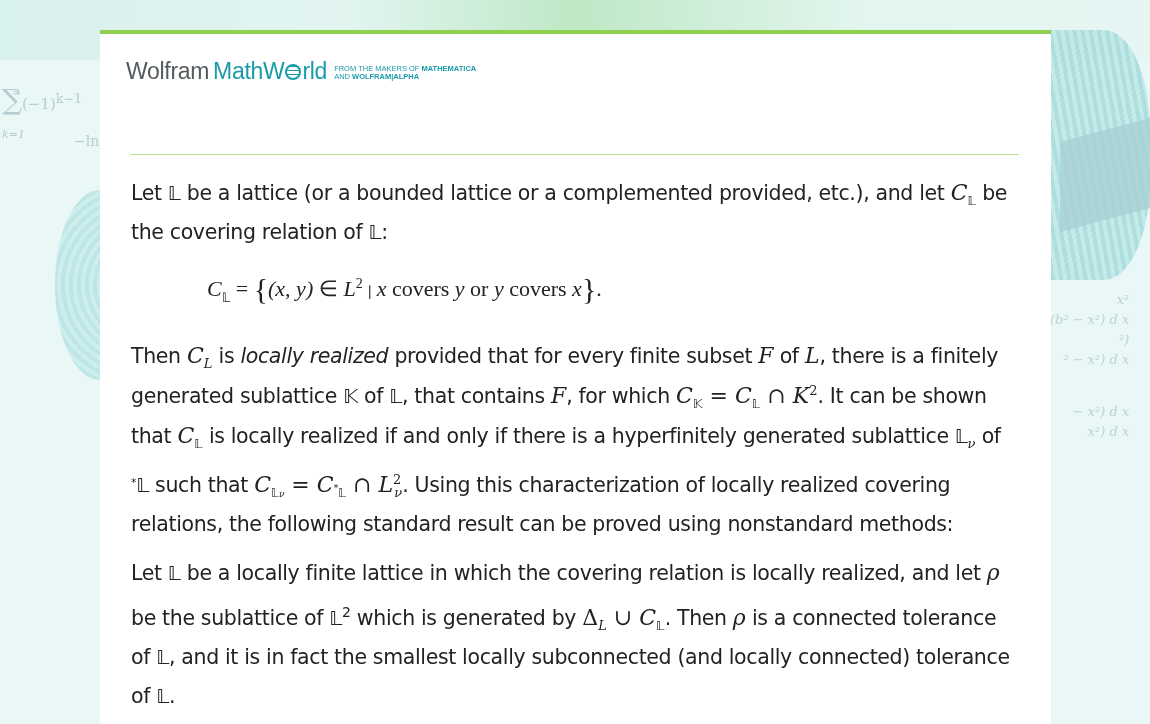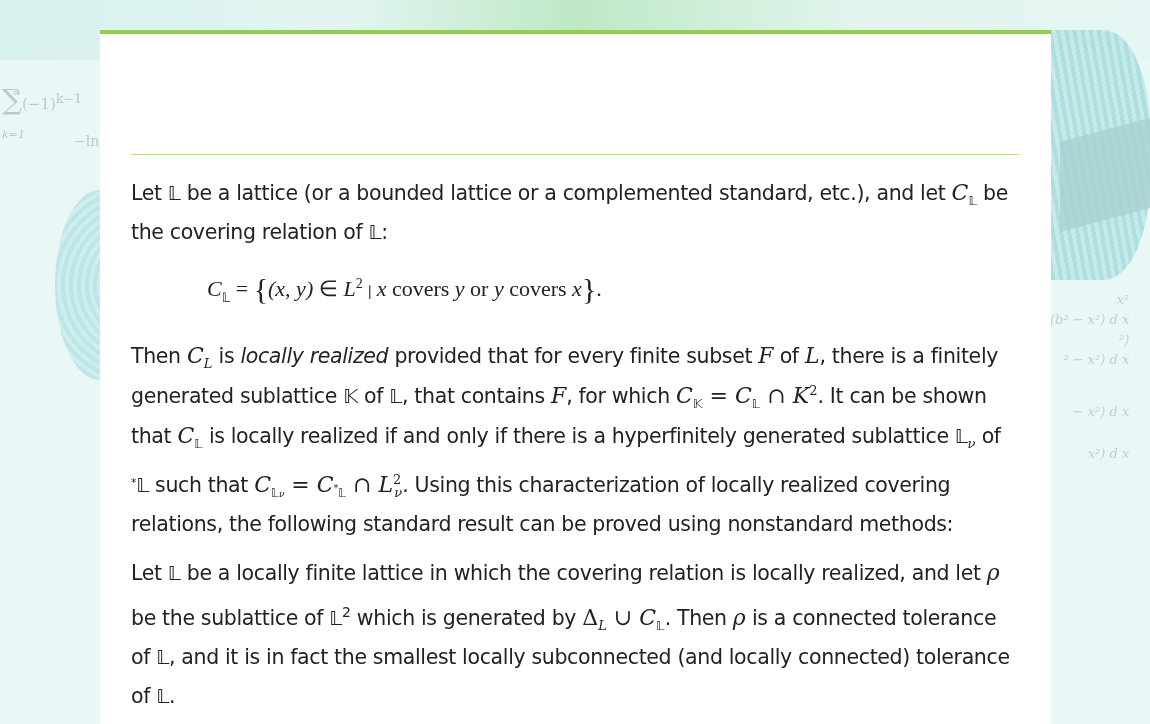--- a/index.html
+++ b/index.html
@@ -100,29 +100,37 @@
 </div>
 <div class="bg-left-shape"></div>
 <div class="bg-right-shape1"></div>
 <div class="bg-right-shape2"></div>
 <div class="bg-right-formula">
   <div>x²</div>
   <div>(b² − x²)  d x</div>
   <div>²)</div>
   <div>² − x²)  d x</div>
   <div style="margin-top:32px">− x²)  d x</div>
-  <div style="margin-top:22px">x²)  d x</div>
+  <div style="">x²)  d x</div>
 </div>
 
 <div class="card">
+  <div class="brand">
+    <span class="brand-wolfram">Wolfram</span>
+    <span class="brand-mathworld"><span>MathW</span><span class="globe"></span><span>rld</span></span>
+    <span class="brand-tag">
+      <span>FROM THE MAKERS OF </span><b>MATHEMATICA</b><br>
+      <span>AND </span><b>WOLFRAM|ALPHA</b>
+    </span>
+  </div>
 
   <div class="title-rule"></div>
 
   <div class="content">
-    <p><span>Let </span><span class="bb">𝕃</span><span> be a lattice (or a bounded lattice or a complemented standard, etc.), and let </span><span class="m"><span>C</span><sub class="bb">𝕃</sub></span><span> be the covering relation of </span><span class="bb">𝕃</span><span>:</span></p>
+    <p><span>Let </span><span class="bb">𝕃</span><span> be a lattice (or a bounded lattice or a complemented provided, etc.), and let </span><span class="m"><span>C</span><sub class="bb">𝕃</sub></span><span> be the covering relation of </span><span class="bb">𝕃</span><span>:</span></p>
 
     <div class="equation">
       <i>C</i><sub style="font-size:13px">𝕃</sub><span> = </span><span class="brace">{</span><i>(x, y)</i><span> ∈ </span><i>L</i><sup style="font-size:14px">2</sup><span style="font-size:14px"> ∣ </span><i>x</i><span> covers </span><i>y</i><span> or </span><i>y</i><span> covers </span><i>x</i><span class="brace">}</span><span>.</span>
     </div>
 
     <p><span>Then </span><span class="m"><span>C</span><sub>L</sub></span><span> is </span><em>locally realized</em><span> provided that for every finite subset </span><span class="m">F</span><span> of </span><span class="m">L</span><span>, there is a finitely generated sublattice </span><span class="bb">𝕂</span><span> of </span><span class="bb">𝕃</span><span>, that contains </span><span class="m">F</span><span>, for which </span><span class="m"><span>C</span><sub class="bb">𝕂</sub><span class="up"> = </span><span>C</span><sub class="bb">𝕃</sub><span class="up"> ∩ </span><span>K</span><sup class="up">2</sup></span><span>. It can be shown that </span><span class="m"><span>C</span><sub class="bb">𝕃</sub></span><span> is locally realized if and only if there is a hyperfinitely generated sublattice </span><span class="bb">𝕃</span><sub class="m" style="font-size:13px">ν</sub><span> of </span><span class="small-star">*</span><span class="bb">𝕃</span><span> such that </span><span class="m"><span>C</span><sub><span class="bb" style="font-size:12px">𝕃</span><span style="font-size:9px">ν</span></sub><span class="up"> = </span><span>C</span><sub><span class="small-star" style="font-size:9px">*</span><span class="bb" style="font-size:12px">𝕃</span></sub><span class="up"> ∩ </span><span>L</span><sup class="up">2</sup><sub style="margin-left:-7px">ν</sub></span><span>. Using this characterization of locally realized covering relations, the following standard result can be proved using nonstandard methods:</span></p>
 
     <p class="gap"><span>Let </span><span class="bb">𝕃</span><span> be a locally finite lattice in which the covering relation is locally realized, and let </span><span class="m">ρ</span><span> be the sublattice of </span><span class="bb">𝕃</span><sup style="font-size:14px">2</sup><span> which is generated by </span><span class="m"><span class="up">Δ</span><sub>L</sub><span class="up"> ∪ </span><span>C</span><sub class="bb">𝕃</sub></span><span>. Then </span><span class="m">ρ</span><span> is a connected tolerance of </span><span class="bb">𝕃</span><span>, and it is in fact the smallest locally subconnected (and locally connected) tolerance of </span><span class="bb">𝕃</span><span>.</span></p>
   </div>
 </div>

